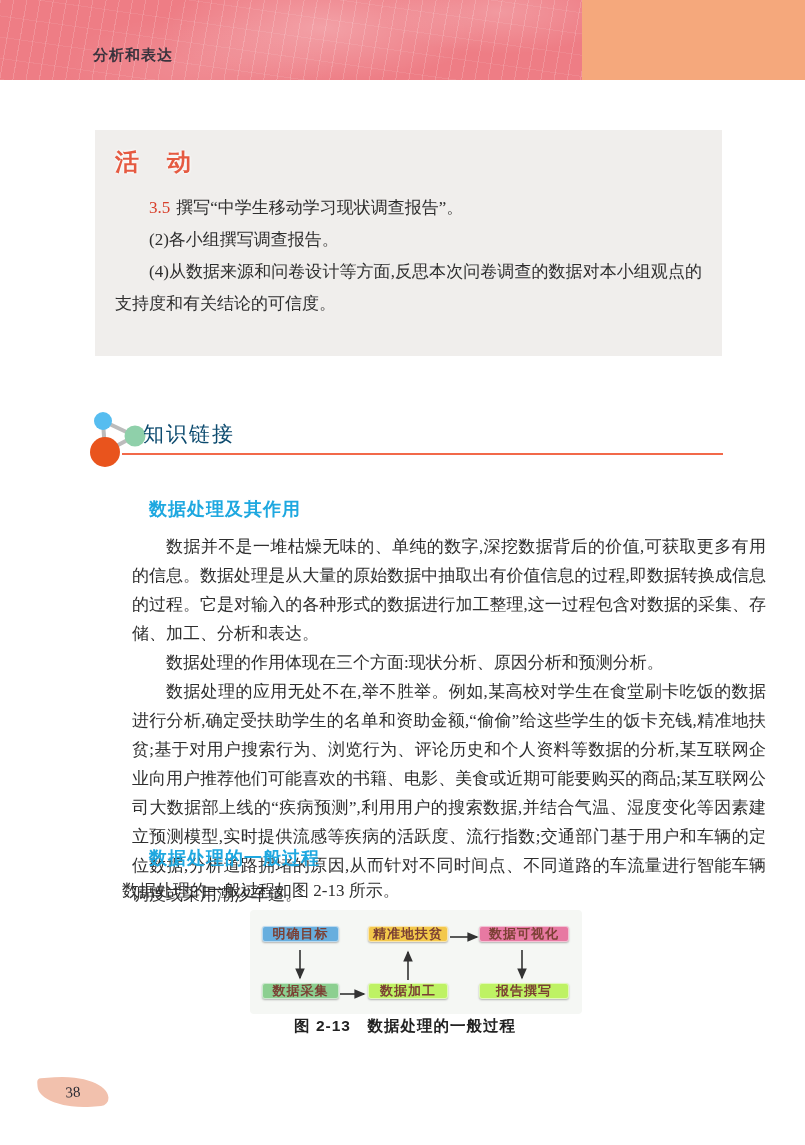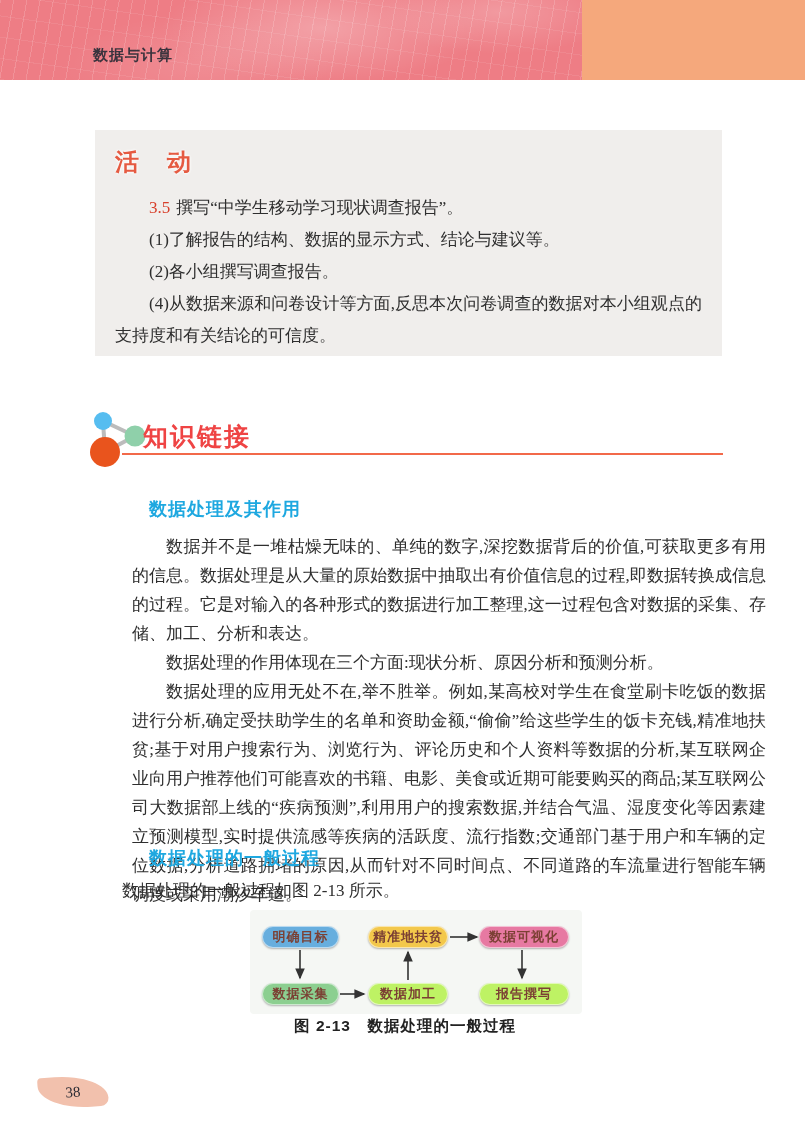--- a/index.html
+++ b/index.html
@@ -38,21 +38,21 @@
   }
   .activity p{
     margin:0;font-size:17px;line-height:32px;text-indent:2em;color:#2e2e2e;text-align:justify;
   }
   .red-num{color:#d8402c;font-weight:normal;margin-right:6px;}
   
   .kl-icon{position:absolute;left:85px;top:404px;}
   .kl-title{
     position:absolute;left:143px;top:420px;
     font-family:"Liberation Sans","DejaVu Sans",sans-serif;
-    font-size:25px;font-weight:bold;color:#ef4444;letter-spacing:2px;
+    font-size:21px;font-weight:normal;color:#0c4a6e;letter-spacing:2px;
   }
   .kl-line{position:absolute;left:122px;top:453px;width:601px;height:2px;background:#f2694a;}
   
   .subheading{
     position:absolute;left:117px;
     font-family:"Liberation Sans","DejaVu Sans",sans-serif;
     font-size:18px;font-weight:bold;color:#1ea8e0;letter-spacing:1px;margin-left:32px;
   }
   .sub1{top:497px;}
   .sub2{top:846px;}
@@ -61,21 +61,21 @@
   .bt2{top:876px;}
   .bodytext p{
     margin:0;font-size:17px;line-height:29px;text-indent:2em;text-align:justify;color:#2e2e2e;
   }
   
   .figure{
     position:absolute;left:250px;top:910px;width:332px;height:104px;
     background:#f5f7f4;border-radius:4px;
   }
   .pill{
-    position:absolute;height:22px;border-radius:11px;
+    position:absolute;height:16px;border-radius:3px;
     display:flex;align-items:center;justify-content:center;
     font-family:"Liberation Sans","DejaVu Sans",sans-serif;
     font-size:13px;font-weight:bold;color:#7b4034;
     box-shadow:0 1px 2px rgba(0,0,0,0.28);border:1px solid rgba(255,255,255,0.55);
     box-sizing:border-box;letter-spacing:1px;
   }
   .fig-arrows{position:absolute;left:0;top:0;}
   .fig-caption{
     position:absolute;left:88px;top:1016px;width:634px;text-align:center;
     font-family:"Liberation Sans","DejaVu Sans",sans-serif;
@@ -89,27 +89,26 @@
   }
   .page-num{font-size:15px;color:#2b2b33;font-family:"Liberation Serif","DejaVu Serif",serif;}
 </style>
 </head>
 <body>
 
 <div class="page">
 
   <div class="header">
     <div class="header-accent"></div>
-    <div class="header-title">数据与计算</div>
+    <div class="header-title">分析和表达</div>
   </div>
 
   <div class="activity">
     <div class="activity-title">活　动</div>
     <p><span class="red-num">3.5</span><span>撰写“中学生移动学习现状调查报告”。</span></p>
-    <p>(1)了解报告的结构、数据的显示方式、结论与建议等。</p>
     <p>(2)各小组撰写调查报告。</p>
     <p>(4)从数据来源和问卷设计等方面,反思本次问卷调查的数据对本小组观点的支持度和有关结论的可信度。</p>
   </div>
 
   <svg class="kl-icon" width="70" height="66">
     <line x1="18" y1="17" x2="50" y2="32" stroke="#bcbcbc" stroke-width="4"></line>
     <line x1="50" y1="32" x2="20" y2="48" stroke="#bcbcbc" stroke-width="4"></line>
     <line x1="20" y1="48" x2="18" y2="17" stroke="#bcbcbc" stroke-width="4"></line>
     <circle cx="18" cy="17" r="9" fill="#56bdf0"></circle>
     <circle cx="50" cy="32" r="10.5" fill="#8fd0aa"></circle>

